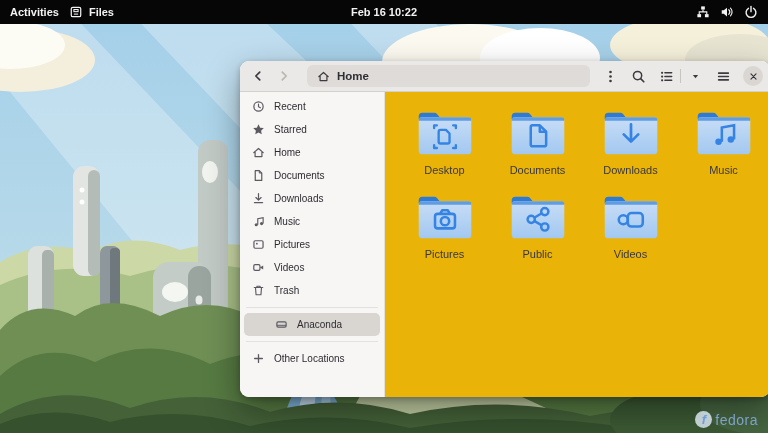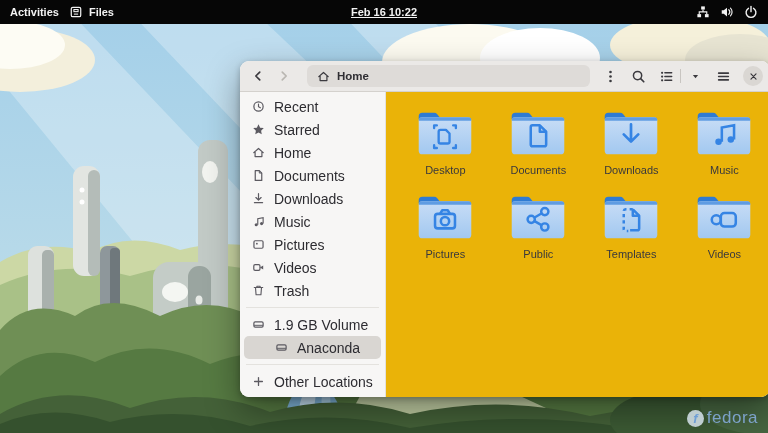--- a/index.html
+++ b/index.html
@@ -7,21 +7,21 @@
   body { font-family:"Liberation Sans", sans-serif; position:relative; background:#a9d2ea; }
 
   
   .wallpaper { position:absolute; inset:0; z-index:0; }
 
   
   .topbar { position:absolute; top:0; left:0; width:768px; height:24px; background:#060606;
             display:flex; align-items:center; color:#f2f2f2; font-size:11px; font-weight:700; z-index:30; }
   .tb-left { display:flex; align-items:center; gap:10px; padding-left:10px; }
   .tb-app { display:flex; align-items:center; gap:6px; }
-  .tb-clock { position:absolute; left:0; right:0; text-align:center; pointer-events:none;text-decoration:underline; }
+  .tb-clock { position:absolute; left:0; right:0; text-align:center; pointer-events:none; }
   .tb-right { margin-left:auto; display:flex; align-items:center; gap:10px; padding-right:10px; }
   .tb-ico { width:14px; height:14px; display:inline-block; }
   .tb-ico svg { width:100%; height:100%; }
 
   
   .window { position:absolute; left:240px; top:61px; width:530px; height:336px; z-index:20;
             border-radius:9px; box-shadow:0 14px 34px rgba(0,0,0,.38), 0 2px 6px rgba(0,0,0,.25);
             display:flex; flex-direction:column; overflow:hidden; background:#fff; }
   .headerbar { height:31px; background:#ebe9e7; border-bottom:1px solid #d4d1cd;
                display:flex; align-items:center; padding:0 7px; gap:4px; flex:0 0 auto; }
@@ -37,40 +37,40 @@
   .split .sep { width:1px; height:14px; background:#c8c5c1; margin:0 2px; }
   .caret-btn svg { width:11px; height:11px; }
   .close-btn { width:20px; height:20px; border-radius:50%; background:#dad7d3; display:flex;
                align-items:center; justify-content:center; margin-left:4px; }
   .close-btn svg { width:9px; height:9px; }
 
   .win-body { flex:1; display:flex; min-height:0; }
 
   
   .sidebar { width:168px; background:#f7f6f5; border-right:1px solid #e3e1de; padding:3px 4px; 
-             display:flex; flex-direction:column; font-size:14px; color:#2d2c31; }
+             display:flex; flex-direction:column; font-size:10px; color:#2d2c31; }
   .sb-row { height:23px; display:flex; align-items:center; gap:9px; padding:0 8px; border-radius:5px; flex:0 0 auto; }
   .sb-row.selected { background:#d9d6d2;padding-left:31px; }
   .sb-row svg { width:13px; height:13px; flex:0 0 auto; }
   .sb-sep { height:1px; background:#e4e2de; margin:5px 2px; flex:0 0 auto; }
   .sb-label { white-space:nowrap; }
 
   
   .content { flex:1; background:#eab308; padding:17px 0 0 13px; }
   .grid { display:grid; grid-template-columns:repeat(4,93px); }
   .folder-item { width:93px; height:84px; display:flex; flex-direction:column; align-items:center; }
   .folder-item svg.folder { width:58px; height:49px; }
   .folder-label { margin-top:6px; font-size:11px; color:#39383d; }
 
   
   .watermark { position:absolute; right:10px; bottom:5px; z-index:25; display:flex; align-items:center; gap:3px; }
   .wm-logo { width:17px; height:17px; border-radius:50%; background:rgba(226,238,250,.8);
              color:#6f9fd6; font-size:13px; font-weight:700; font-style:italic;
              display:flex; align-items:center; justify-content:center; }
-  .wm-text { font-size:17px; color:rgba(130,168,214,.92); letter-spacing:.5px; }
+  .wm-text { font-size:14px; color:rgba(130,168,214,.92); letter-spacing:.5px; }
 </style>
 </head>
 <body>
 
 <svg width="0" height="0" style="position:absolute">
   <defs>
 
     <symbol id="i-clock" viewBox="0 0 16 16">
         <circle cx="8" cy="8" r="5.7" fill="none" stroke="currentColor" stroke-width="1.5"></circle>
         <path d="M8 5v3.2l2.3 1.4" fill="none" stroke="currentColor" stroke-width="1.4" stroke-linecap="round"></path>
@@ -414,26 +414,20 @@
           </svg>
           <span class="sb-label">Videos</span>
         </div>
       <div class="sb-row">
           <svg style="color:#5c5a61">
             <use href="#i-trash"></use>
           </svg>
           <span class="sb-label">Trash</span>
         </div>
       <div class="sb-sep"></div>
-      <div class="sb-row">
-          <svg style="color:#5c5a61">
-            <use href="#i-drive"></use>
-          </svg>
-          <span class="sb-label">1.9 GB Volume</span>
-        </div>
       <div class="sb-row selected">
           <svg style="color:#5c5a61">
             <use href="#i-drive"></use>
           </svg>
           <span class="sb-label">Anaconda</span>
         </div>
       <div class="sb-sep"></div>
       <div class="sb-row">
           <svg style="color:#5c5a61">
             <use href="#i-plus"></use>
@@ -490,29 +484,20 @@
           <div class="folder-label">Pictures</div>
         </div>
         <div class="folder-item">
           <svg class="folder" viewBox="0 0 64 52">
               <path d="M3 10V7a4 4 0 0 1 4-4h13a4 4 0 0 1 3.2 1.6L27.6 10z" fill="#2f7bd3"></path>
               <rect x="3" y="8" width="58" height="41" rx="4" fill="url(#fbody)"></rect>
               <path d="M3 12V11a3 3 0 0 1 3-3h52a3 3 0 0 1 3 3v1z" fill="#5f9ce2"></path>
               <use href="#g-public"></use>
             </svg>
           <div class="folder-label">Public</div>
-        </div>
-        <div class="folder-item">
-          <svg class="folder" viewBox="0 0 64 52">
-              <path d="M3 10V7a4 4 0 0 1 4-4h13a4 4 0 0 1 3.2 1.6L27.6 10z" fill="#2f7bd3"></path>
-              <rect x="3" y="8" width="58" height="41" rx="4" fill="url(#fbody)"></rect>
-              <path d="M3 12V11a3 3 0 0 1 3-3h52a3 3 0 0 1 3 3v1z" fill="#5f9ce2"></path>
-              <use href="#g-templates"></use>
-            </svg>
-          <div class="folder-label">Templates</div>
         </div>
         <div class="folder-item">
           <svg class="folder" viewBox="0 0 64 52">
               <path d="M3 10V7a4 4 0 0 1 4-4h13a4 4 0 0 1 3.2 1.6L27.6 10z" fill="#2f7bd3"></path>
               <rect x="3" y="8" width="58" height="41" rx="4" fill="url(#fbody)"></rect>
               <path d="M3 12V11a3 3 0 0 1 3-3h52a3 3 0 0 1 3 3v1z" fill="#5f9ce2"></path>
               <use href="#g-videos"></use>
             </svg>
           <div class="folder-label">Videos</div>
         </div>

